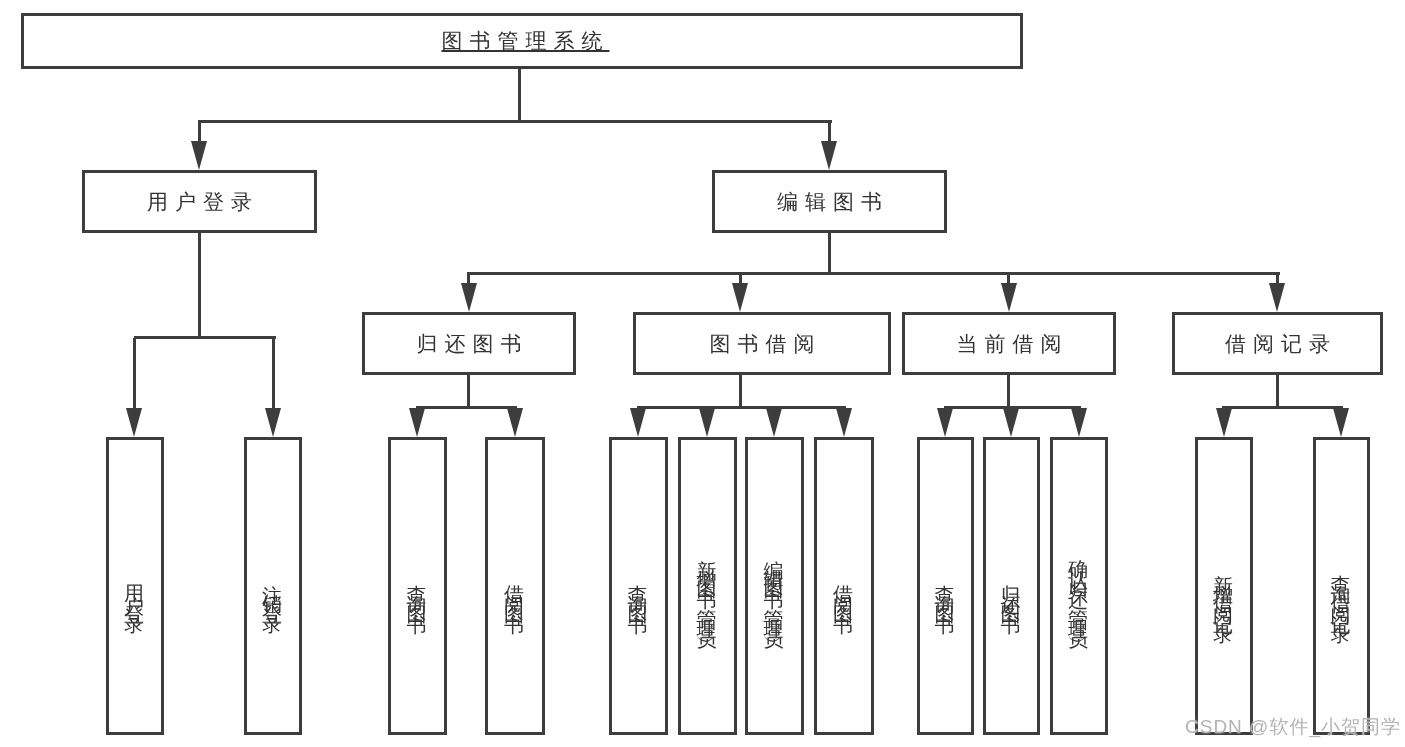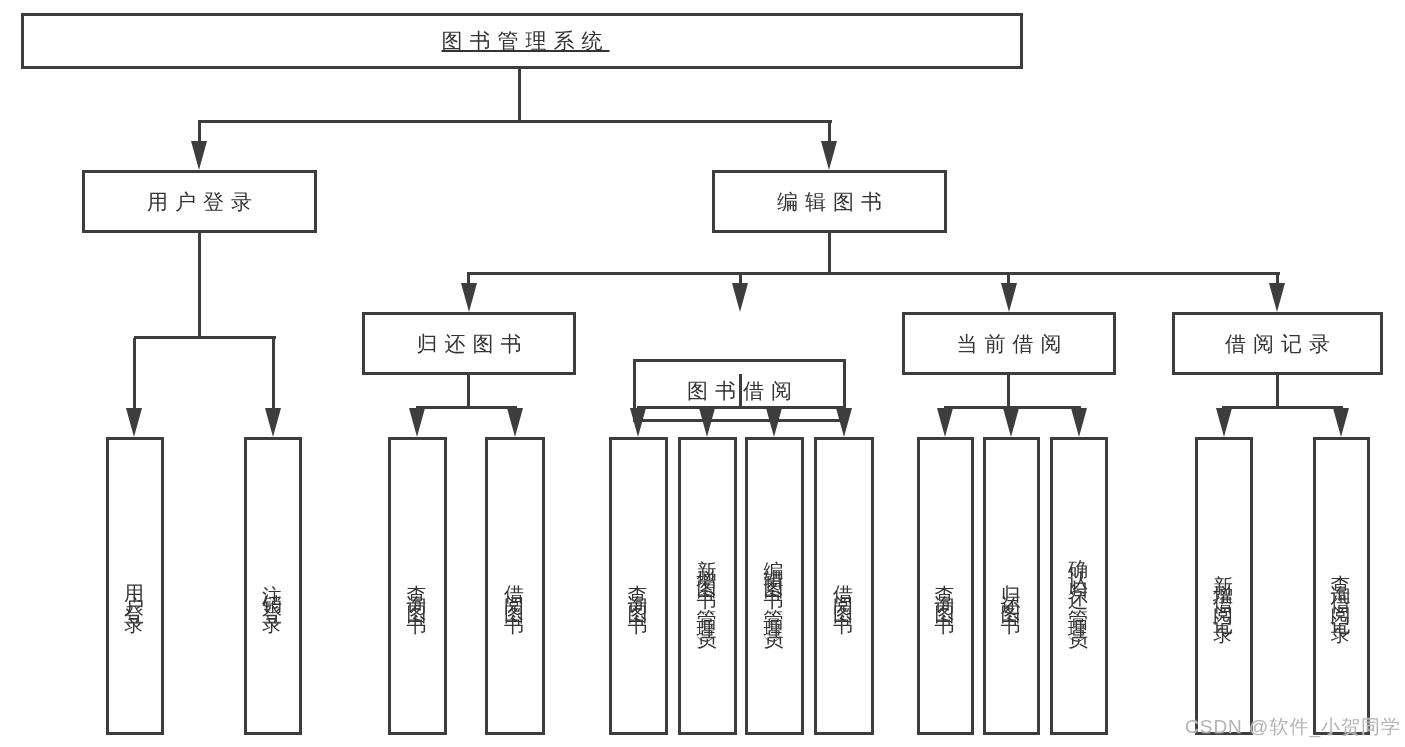--- a/index.html
+++ b/index.html
@@ -69,21 +69,21 @@
   <div class="vline" style="left:467px;top:274px;width:3px;height:11px;"></div>
   <div class="arrow" style="left:461px;top:283px;"></div>
   <div class="vline" style="left:739px;top:274px;width:3px;height:11px;"></div>
   <div class="arrow" style="left:732px;top:283px;"></div>
   <div class="vline" style="left:1007px;top:274px;width:3px;height:11px;"></div>
   <div class="arrow" style="left:1001px;top:283px;"></div>
   <div class="vline" style="left:1276px;top:274px;width:3px;height:11px;"></div>
   <div class="arrow" style="left:1269px;top:283px;"></div>
 
   <div class="node hnode" style="left:362px;top:312px;width:214px;height:63px;">归还图书</div>
-  <div class="node hnode" style="left:633px;top:312px;width:213px;height:63px;margin-top:47px;">图书借阅</div>
+  <div class="node hnode" style="left:633px;top:312px;width:258px;height:63px;">图书借阅</div>
   <div class="node hnode" style="left:1172px;top:312px;width:211px;height:63px;">借阅记录</div>
   <div class="node hnode" style="left:902px;top:312px;width:214px;height:63px;">当前借阅</div>
 
   <div class="vline" style="left:467px;top:374px;width:3px;height:35px;"></div>
   <div class="hline" style="left:416px;top:406px;width:101px;height:3px;"></div>
   <div class="arrow" style="left:409px;top:408px;"></div>
   <div class="arrow" style="left:507px;top:408px;"></div>
 
   <div class="vline" style="left:739px;top:374px;width:3px;height:35px;"></div>
   <div class="hline" style="left:637px;top:406px;width:209px;height:3px;"></div>

